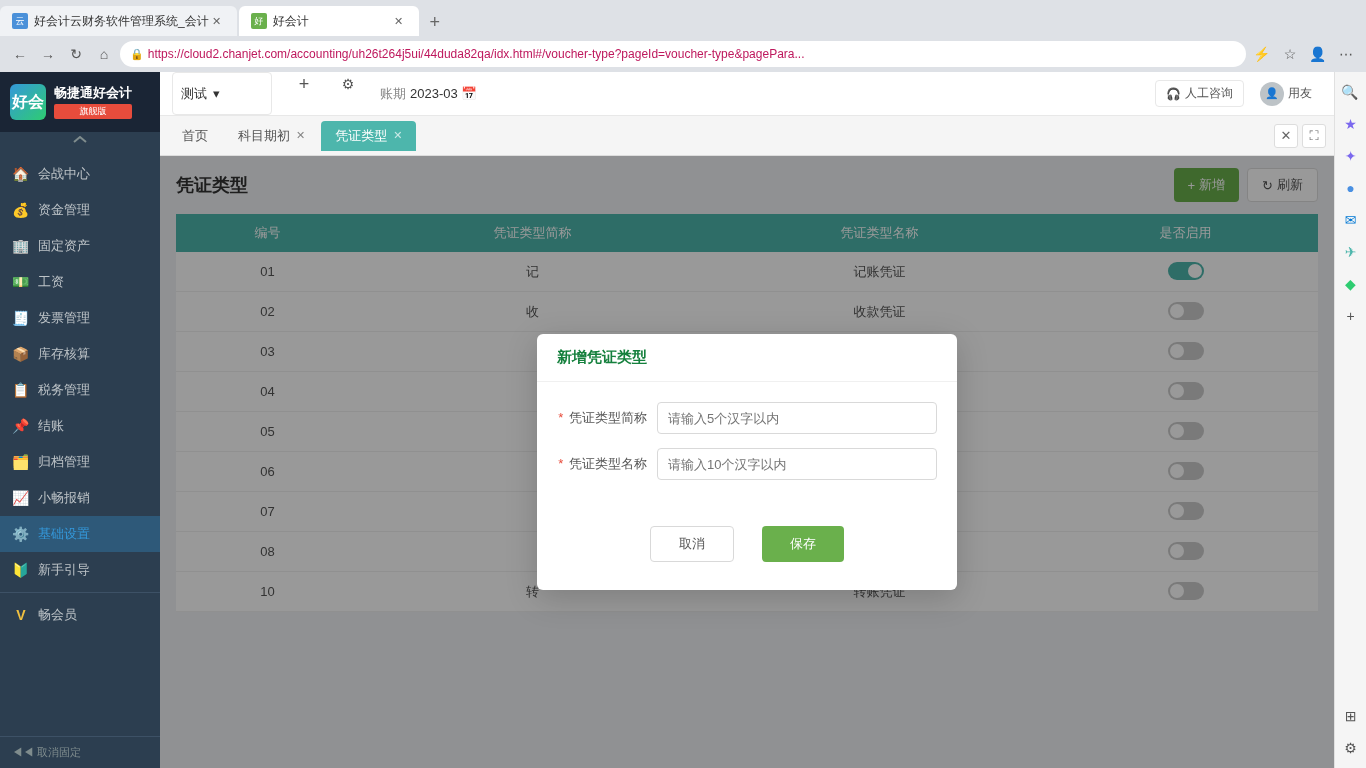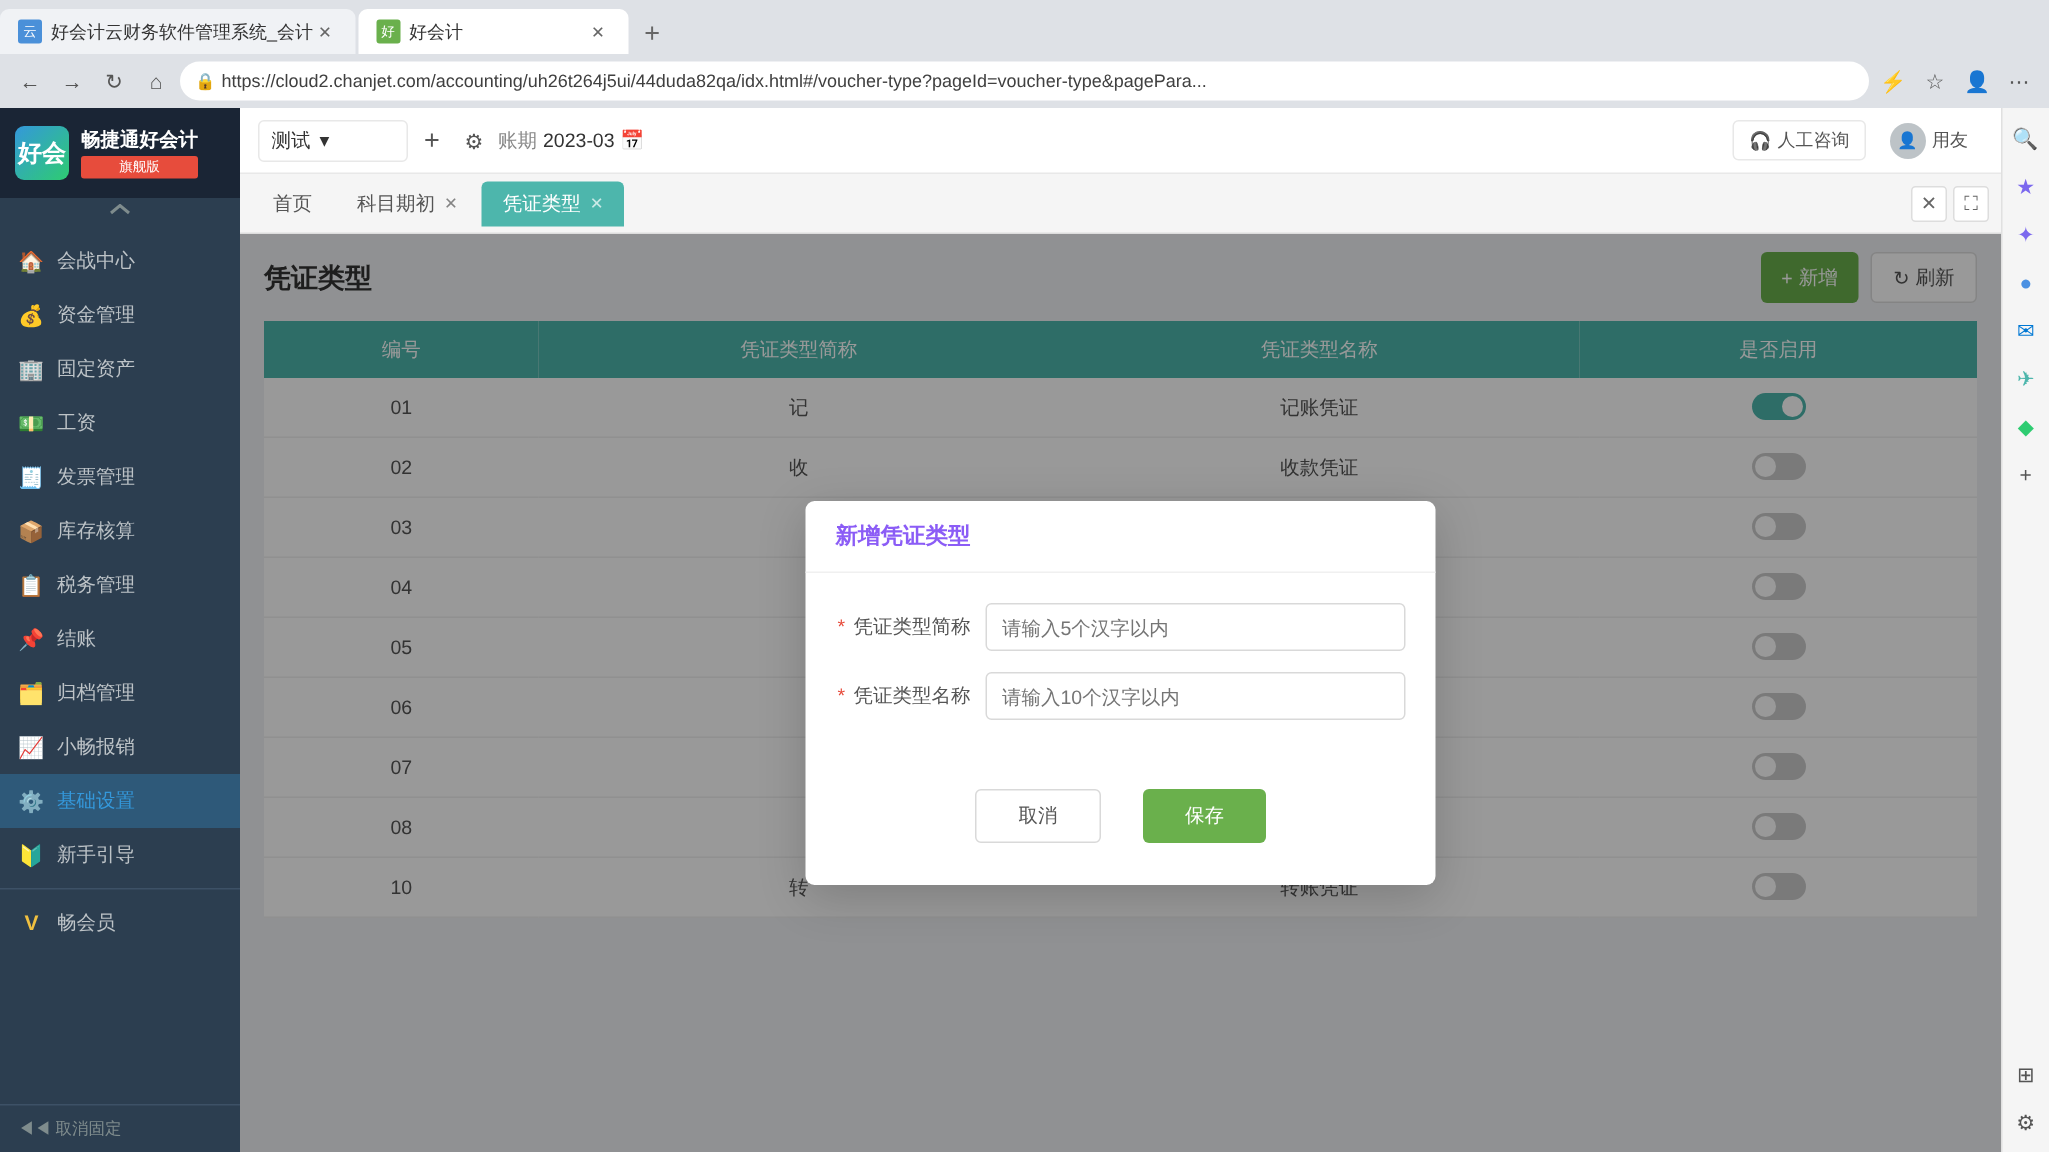--- a/index.html
+++ b/index.html
@@ -36,21 +36,21 @@
     .sidebar-item.active { background: rgba(52,152,219,0.3); color: #3498db; }
     .sidebar-item-icon { width: 18px; height: 18px; display: flex; align-items: center; justify-content: center; font-size: 14px; }
     .sidebar-scroll-btn { display: flex; justify-content: center; padding: 4px; }
     .sidebar-scroll-btn svg { fill: #7f8c8d; }
     .sidebar-footer { padding: 8px 12px; color: #7f8c8d; font-size: 11px; cursor: pointer; border-top: 1px solid #3d5166; }
 
     
     .main { flex: 1; display: flex; flex-direction: column; background: #f0f2f5; overflow: hidden; }
 
     
-    .app-header { height: 44px; background: #fff; display: flex; align-items: center; padding: 0 12px; border-bottom: 1px solid #e8e8e8; gap: 4px; }
+    .app-header { height: 44px; background: #fff; display: flex; padding: 0 12px; border-bottom: 1px solid #e8e8e8; gap: 20px; }
     .workspace-selector { display: flex; align-items: center; gap: 6px; padding: 4px 8px; border: 1px solid #e8e8e8; border-radius: 4px; cursor: pointer; font-size: 13px; color: #333; min-width: 100px; }
     .header-actions { display: flex; align-items: center; gap: 6px; margin-left: auto; }
     .period-info { display: flex; align-items: center; gap: 4px; font-size: 13px; color: #333; }
     .period-label { color: #888; }
     .consult-btn { display: flex; align-items: center; gap: 4px; padding: 4px 10px; border: 1px solid #e8e8e8; border-radius: 4px; cursor: pointer; color: #555; font-size: 12px; }
     .user-btn { display: flex; align-items: center; gap: 4px; padding: 4px 10px; cursor: pointer; color: #555; font-size: 12px; }
     .user-avatar { width: 24px; height: 24px; border-radius: 50%; background: #bdc3c7; display: flex; align-items: center; justify-content: center; color: white; font-size: 11px; }
 
     
     .content-tabs { display: flex; align-items: center; background: #f5f5f5; border-bottom: 1px solid #ddd; padding: 0 8px; gap: 2px; height: 40px; }
@@ -85,21 +85,21 @@
     .right-panel { width: 32px; background: #f5f5f5; border-left: 1px solid #e0e0e0; display: flex; flex-direction: column; align-items: center; padding: 6px 0; gap: 4px; }
     .right-panel-icon { width: 28px; height: 28px; display: flex; align-items: center; justify-content: center; cursor: pointer; border-radius: 4px; color: #555; font-size: 14px; }
     .right-panel-icon.purple { color: #7b68ee; }
     .right-panel-icon.blue { color: #4a90e2; }
     .right-panel-icon.teal { color: #4db6ac; }
     .right-panel-icon.green { color: #2ecc71; }
 
     
     .modal-overlay { position: absolute; inset: 0; background: rgba(0,0,0,0.4); display: flex; align-items: center; justify-content: center; z-index: 100; }
     .modal { background: white; border-radius: 6px; width: 420px; padding: 0; box-shadow: 0 8px 32px rgba(0,0,0,0.18); }
-    .modal-header { padding: 14px 20px; font-size: 15px; font-weight: bold; color: #8b5cf6; border-bottom: 1px solid #f0f0f0; }
+    .modal-header { padding: 14px 20px; font-size: 15px; font-weight: bold; color: #15803d; border-bottom: 1px solid #f0f0f0; }
     .modal-body { padding: 20px; }
     .form-row { display: flex; align-items: center; margin-bottom: 14px; }
     .form-label { width: 100px; font-size: 13px; color: #555; text-align: right; padding-right: 10px; }
     .form-required { color: #e74c3c; margin-right: 2px; }
     .form-input { flex: 1; height: 32px; border: 1px solid #d9d9d9; border-radius: 4px; padding: 0 10px; font-size: 13px; color: #333; outline: none; }
     .modal-footer { display: flex; justify-content: center; gap: 28px; padding: 12px 20px 28px; }
     .btn-cancel { padding: 8px 28px; border: 1px solid #d9d9d9; border-radius: 4px; background: white; color: #555; cursor: pointer; font-size: 13px; }
     .btn-save { padding: 8px 28px; border: none; border-radius: 4px; background: #6ab04c; color: white; cursor: pointer; font-size: 13px; }
 
     .sidebar-divider { height: 1px; background: #3d5166; margin: 4px 0; }
@@ -121,21 +121,21 @@
     </div>
     <span class="tab-new">+</span>
   </div>
   <div class="browser-toolbar">
     <span class="nav-btn">←</span>
     <span class="nav-btn">→</span>
     <span class="nav-btn">↻</span>
     <span class="nav-btn">⌂</span>
     <div class="address-bar">
       <span class="address-bar-lock">🔒</span>
-      <span style="font-size:12px;color:#404040;overflow:hidden;text-overflow:ellipsis;white-space:nowrap;">https://cloud2.chanjet.com/accounting/uh26t264j5ui/44duda82qa/idx.html#/voucher-type?pageId=voucher-type&amp;pagePara...</span>
+      <span style="font-size:12px;color:#be185d;overflow:hidden;text-overflow:ellipsis;white-space:nowrap;">https://cloud2.chanjet.com/accounting/uh26t264j5ui/44duda82qa/idx.html#/voucher-type?pageId=voucher-type&amp;pagePara...</span>
     </div>
     <div class="toolbar-actions">
       <span class="toolbar-icon">⚡</span>
       <span class="toolbar-icon">☆</span>
       <span class="toolbar-icon">👤</span>
       <span class="toolbar-icon">⋯</span>
     </div>
   </div>
 </div>
 

